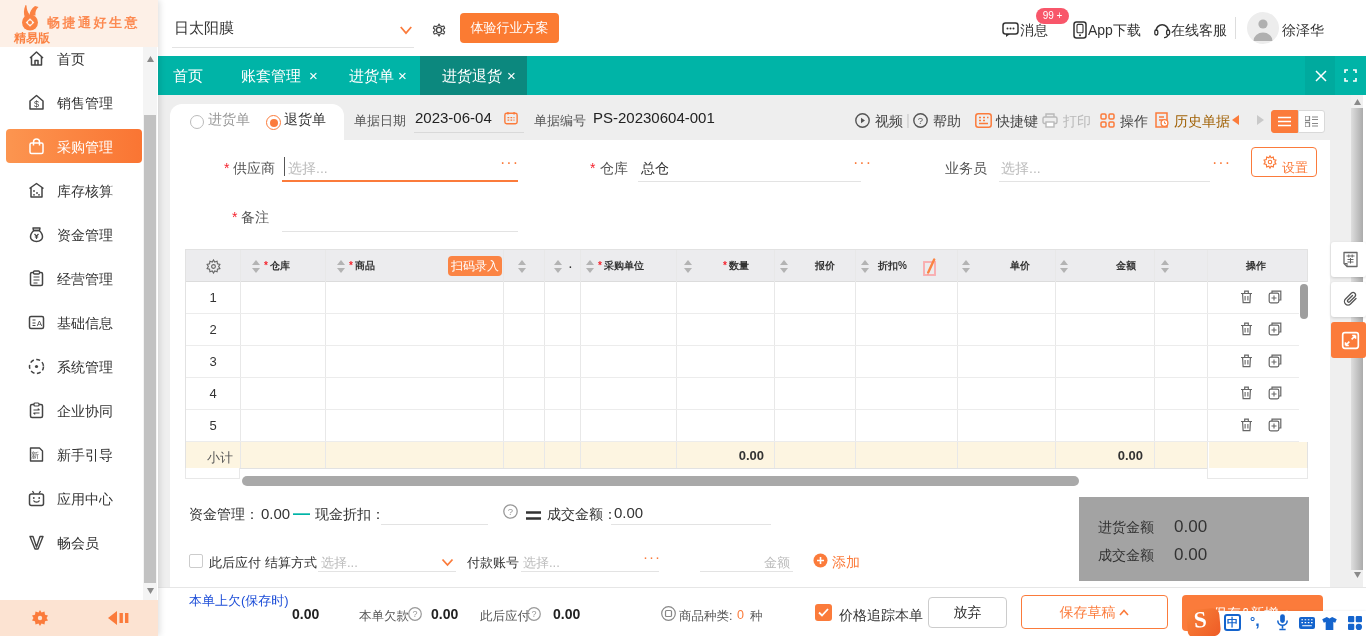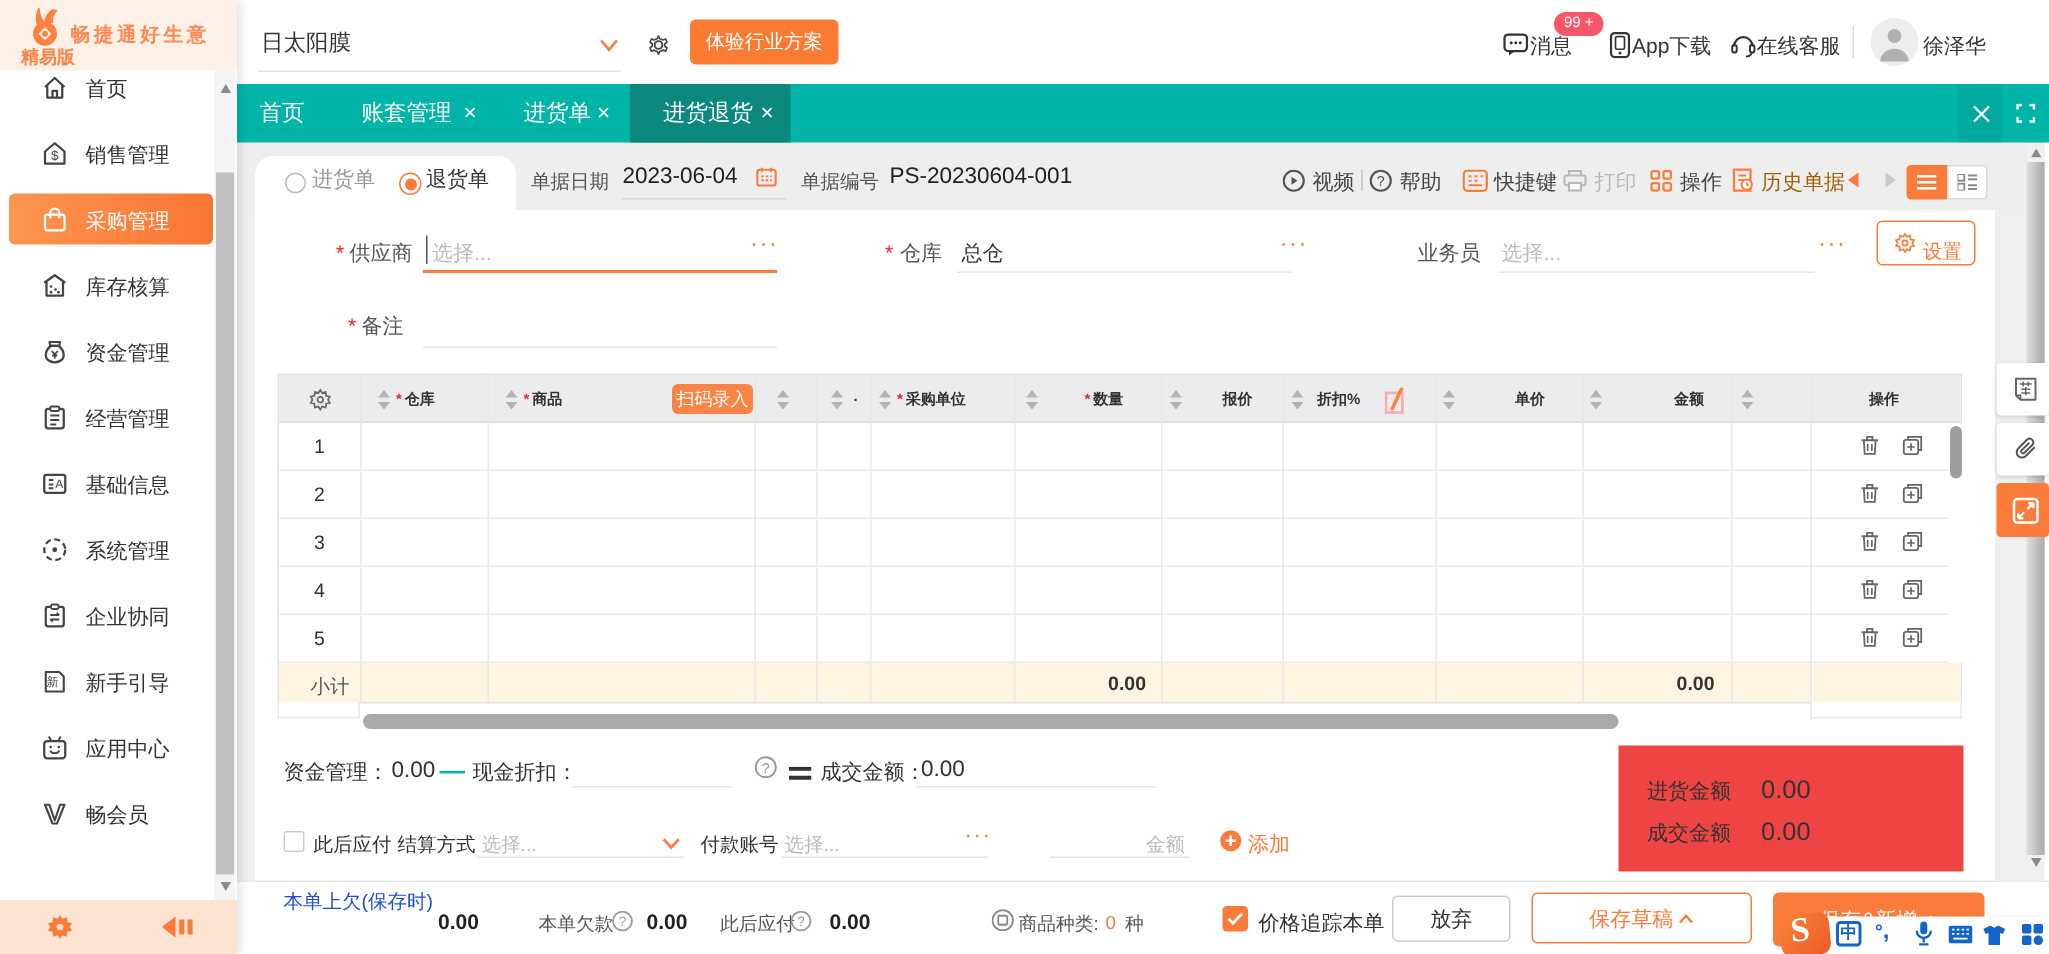--- a/index.html
+++ b/index.html
@@ -363,21 +363,21 @@
   <div class="abs" style="left:473px;top:53px;color:#fb7b3b;font-size:15px;letter-spacing:1px">···</div>
   <div class="abs" style="left:351px;top:76px;width:138px;height:1px;background:#e3e3e3"></div>
   <div class="abs" style="left:594px;top:59px;font-size:13px;color:#bbb">金额</div>
   <div class="abs" style="left:530px;top:76px;width:93px;height:1px;background:#e3e3e3"></div>
   <svg class="abs" style="left:643px;top:58px" width="15" height="15" viewBox="0 0 15 15">
       <circle cx="7.5" cy="7.5" r="7" fill="#fb7b3b"></circle>
       <path d="M7.5 4 L7.5 11 M4 7.5 L11 7.5" stroke="#fff" stroke-width="1.6"></path>
     </svg>
   <div class="abs" style="left:662px;top:59px;font-size:14px;color:#fb7b3b">添加</div>
 
-  <div class="abs" style="left:909px;top:2px;width:230px;height:84px;background:#ef4444">
+  <div class="abs" style="left:909px;top:2px;width:230px;height:84px;background:#a3a3a3">
     <div class="abs" style="left:19px;top:22px;font-size:14px;color:#333">进货金额</div>
     <div class="abs" style="left:95px;top:20px;font-size:17px;color:#333">0.00</div>
     <div class="abs" style="left:19px;top:50px;font-size:14px;color:#333">成交金额</div>
     <div class="abs" style="left:95px;top:48px;font-size:17px;color:#333">0.00</div>
   </div>
 </div>
 
 <div class="abs" style="left:1363px;top:95px;width:3px;height:493px;background:#fff"></div>
 <div class="abs" style="left:1351px;top:95px;width:12px;height:485px;background:#f0f0f0"></div>
 <svg class="abs" style="left:1354px;top:99px" width="7" height="6" viewBox="0 0 7 6">

